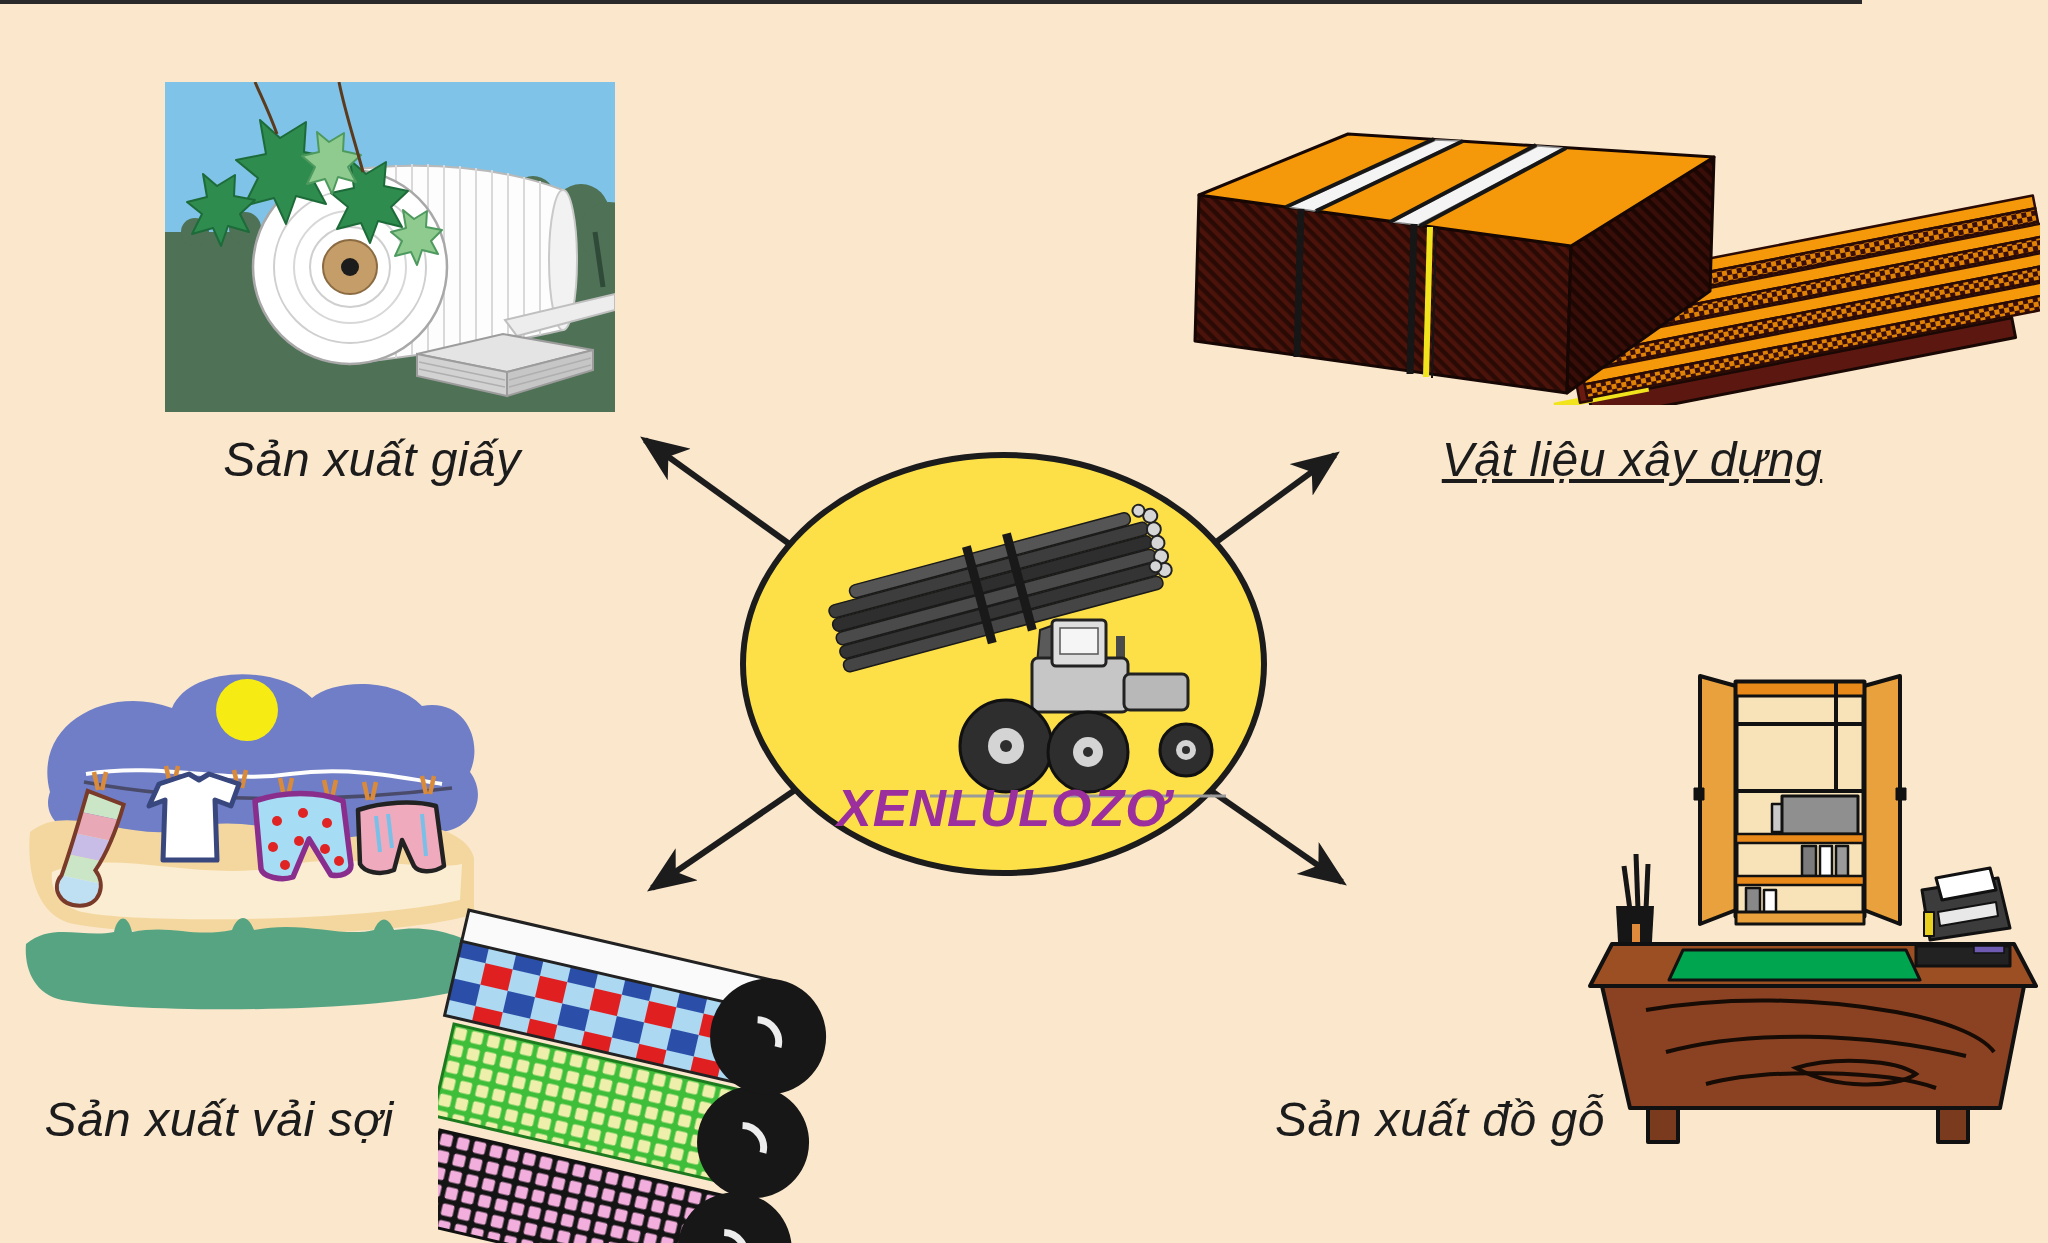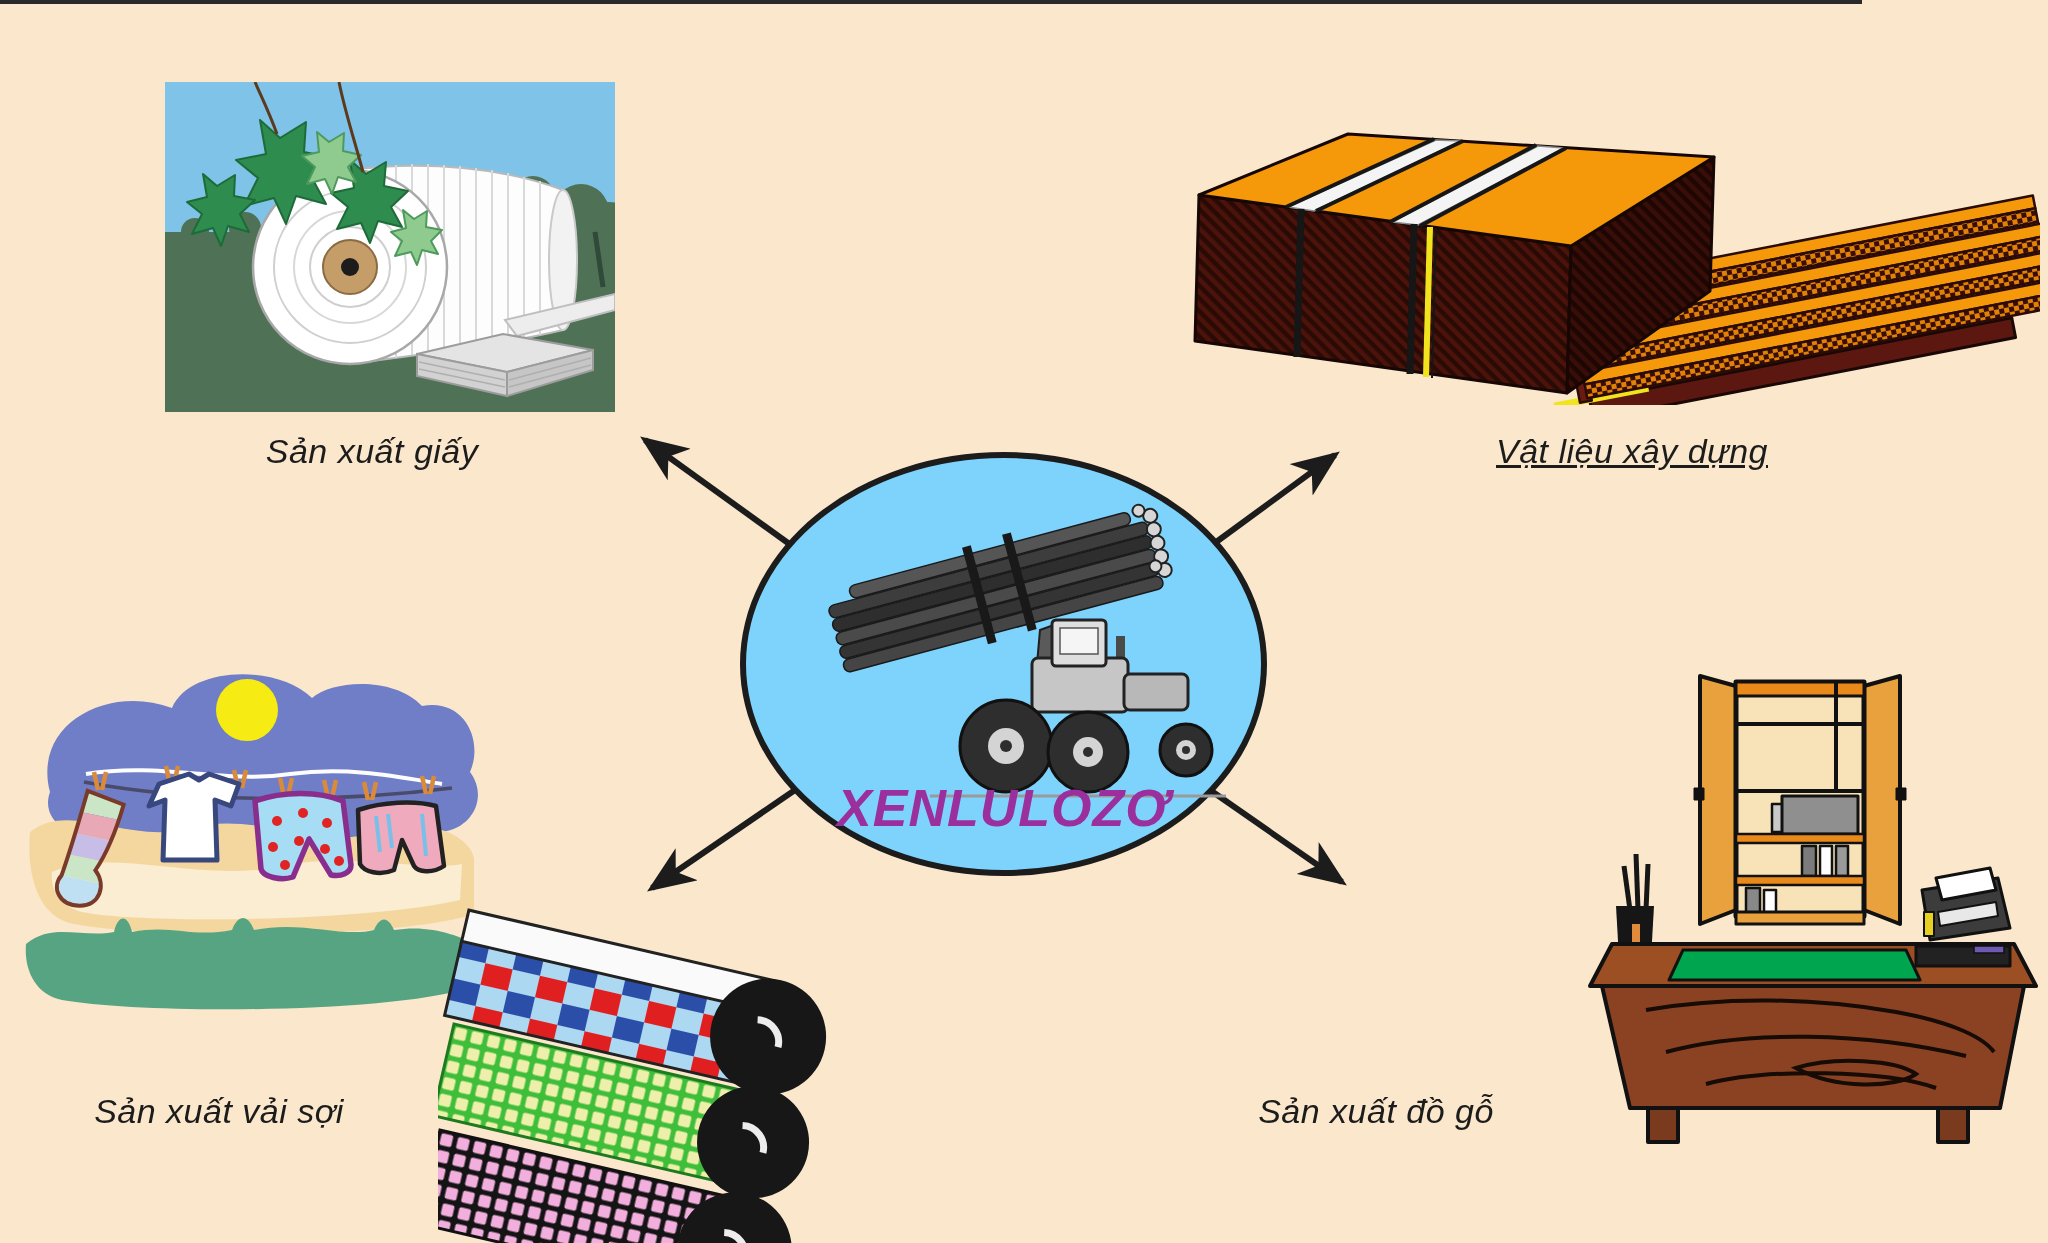--- a/index.html
+++ b/index.html
@@ -2,32 +2,32 @@
 <html><head>
 <meta charset="utf-8">
 <style>
   html,body{margin:0;padding:0;background:#FAE7CC;}
   .stage{position:relative;width:2048px;height:1243px;background:#FAE7CC;overflow:hidden;
          font-family:"Liberation Sans","DejaVu Sans",sans-serif;}
   .topline{position:absolute;left:0;top:0;width:1862px;height:4px;background:#2a2a2a;}
   .illus{position:absolute;margin:0;}
   .illus svg{display:block;}
   #arrows{position:absolute;left:0;top:0;}
-  .ellipse{position:absolute;left:740px;top:452px;width:527px;height:424px;background:#7dd3fc;
+  .ellipse{position:absolute;left:740px;top:452px;width:527px;height:424px;background:#fde047;
            border:6px solid #1c1c1c;border-radius:50%;box-sizing:border-box;}
   .ellipse svg{position:absolute;left:0;top:0;}
   .center-label{position:absolute;left:50%;top:320px;transform:translateX(-50%);
                 font-style:italic;font-weight:bold;font-size:52px;color:#9A2F9D;
                 letter-spacing:1px;white-space:nowrap;}
-  .label{position:absolute;transform:translateX(-50%);font-style:italic;font-size:34px;
+  .label{position:absolute;transform:translateX(-50%);font-style:italic;font-size:48px;
          color:#1c1c1c;white-space:nowrap;letter-spacing:.5px;}
   .label-paper{left:372px;top:432px;}
   .label-construction{left:1632px;top:432px;text-decoration:underline;}
   .label-textile{left:219px;top:1092px;}
-  .label-furniture{left:1376px;top:1092px;font-style:italic;}
+  .label-furniture{left:1440px;top:1092px;font-style:italic;}
 </style>
 </head>
 <body>
 
 <div class="stage">
 
   <div class="topline"></div>
 
   <figure class="illus" style="left:165px;top:82px;">
     <svg width="450" height="330" viewBox="0 0 450 330">

